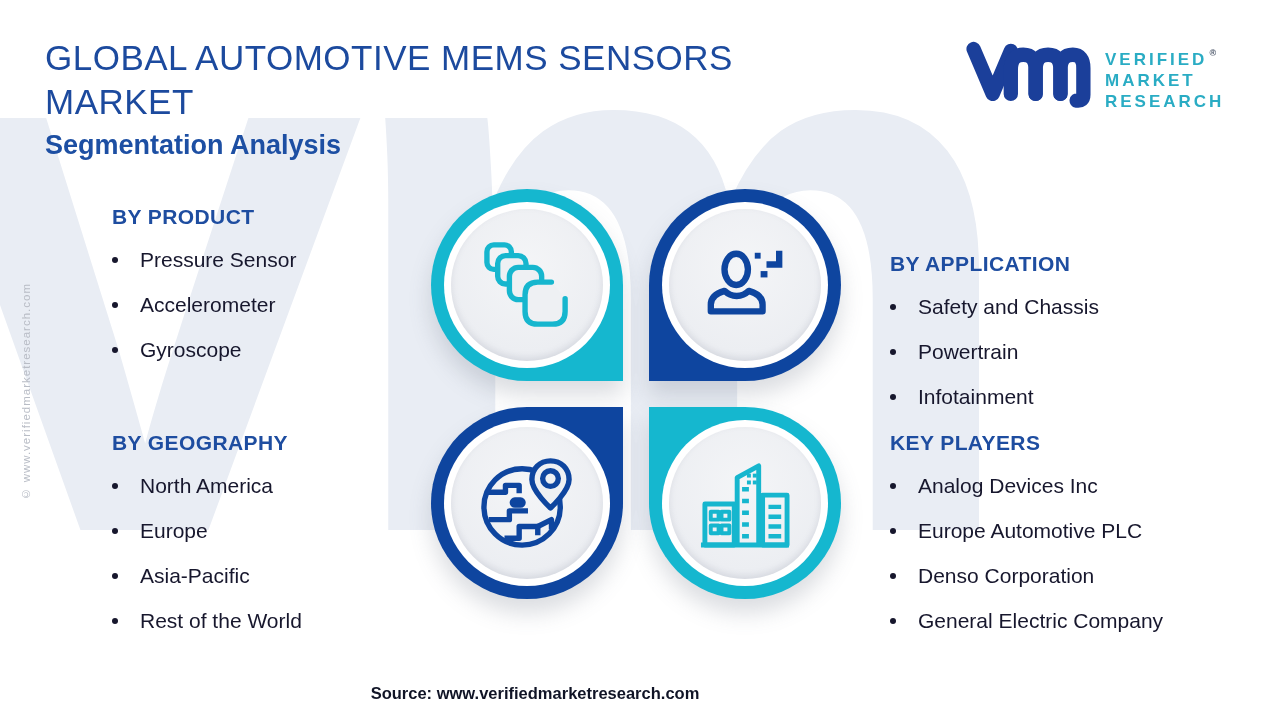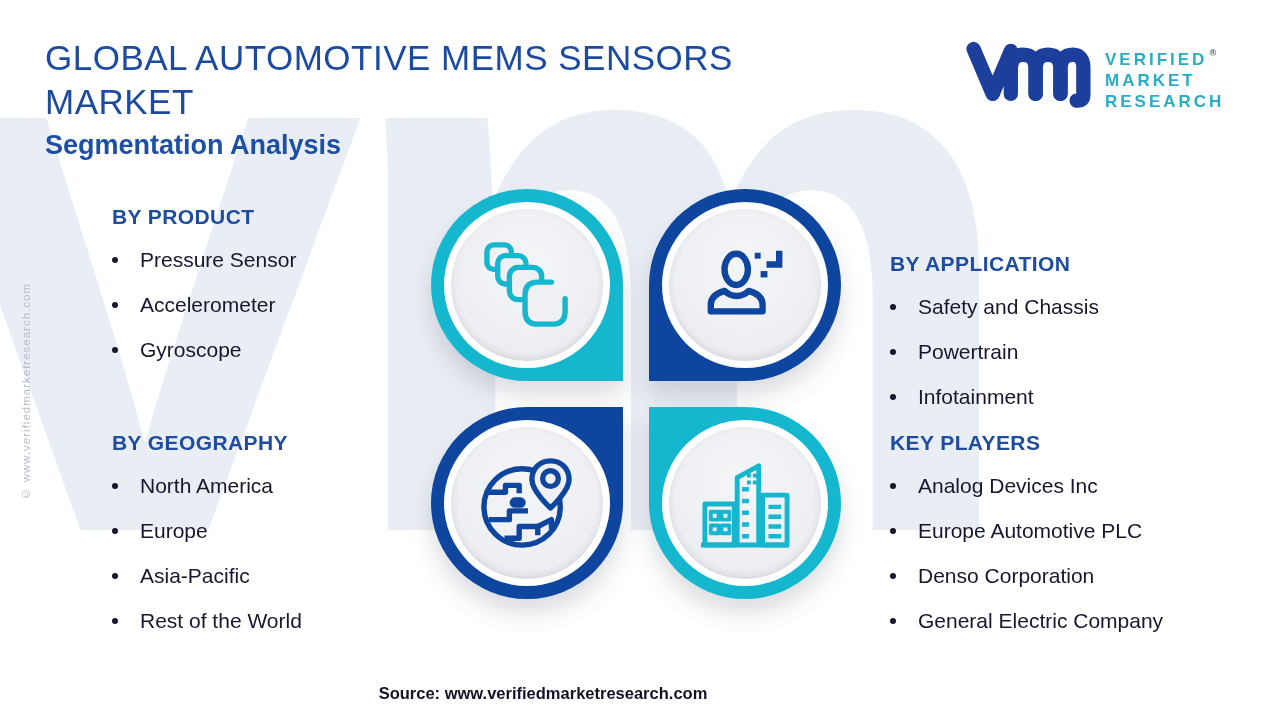--- a/index.html
+++ b/index.html
@@ -49,21 +49,21 @@
   .petal.bl{border-radius:50% 0 50% 50%;}
   .petal.br{border-radius:0 50% 50% 50%;}
   .petal .inner{position:absolute;left:13px;top:13px;width:166px;height:166px;border-radius:50%;
     background:#fff;display:flex;align-items:center;justify-content:center;}
   .petal .face{width:152px;height:152px;border-radius:50%;
     background:radial-gradient(circle at 50% 38%,#f4f5f7 0%,#eceef2 70%,#e4e7ec 100%);
     display:flex;align-items:center;justify-content:center;
     box-shadow:inset 0 -3px 6px rgba(120,130,150,.18);}
 
   
-  .footer{position:absolute;left:8px;top:684px;width:1070px;text-align:center;z-index:3;
+  .footer{position:absolute;left:0;top:684px;width:1070px;text-align:center;z-index:3;
     font-size:16.5px;font-weight:700;color:#101426;}
 </style>
 </head>
 <body>
 
 <div id="stage">
 
   <div class="bg-wm">vm</div>
 
   <div class="side-wm">© www.verifiedmarketresearch.com</div>

